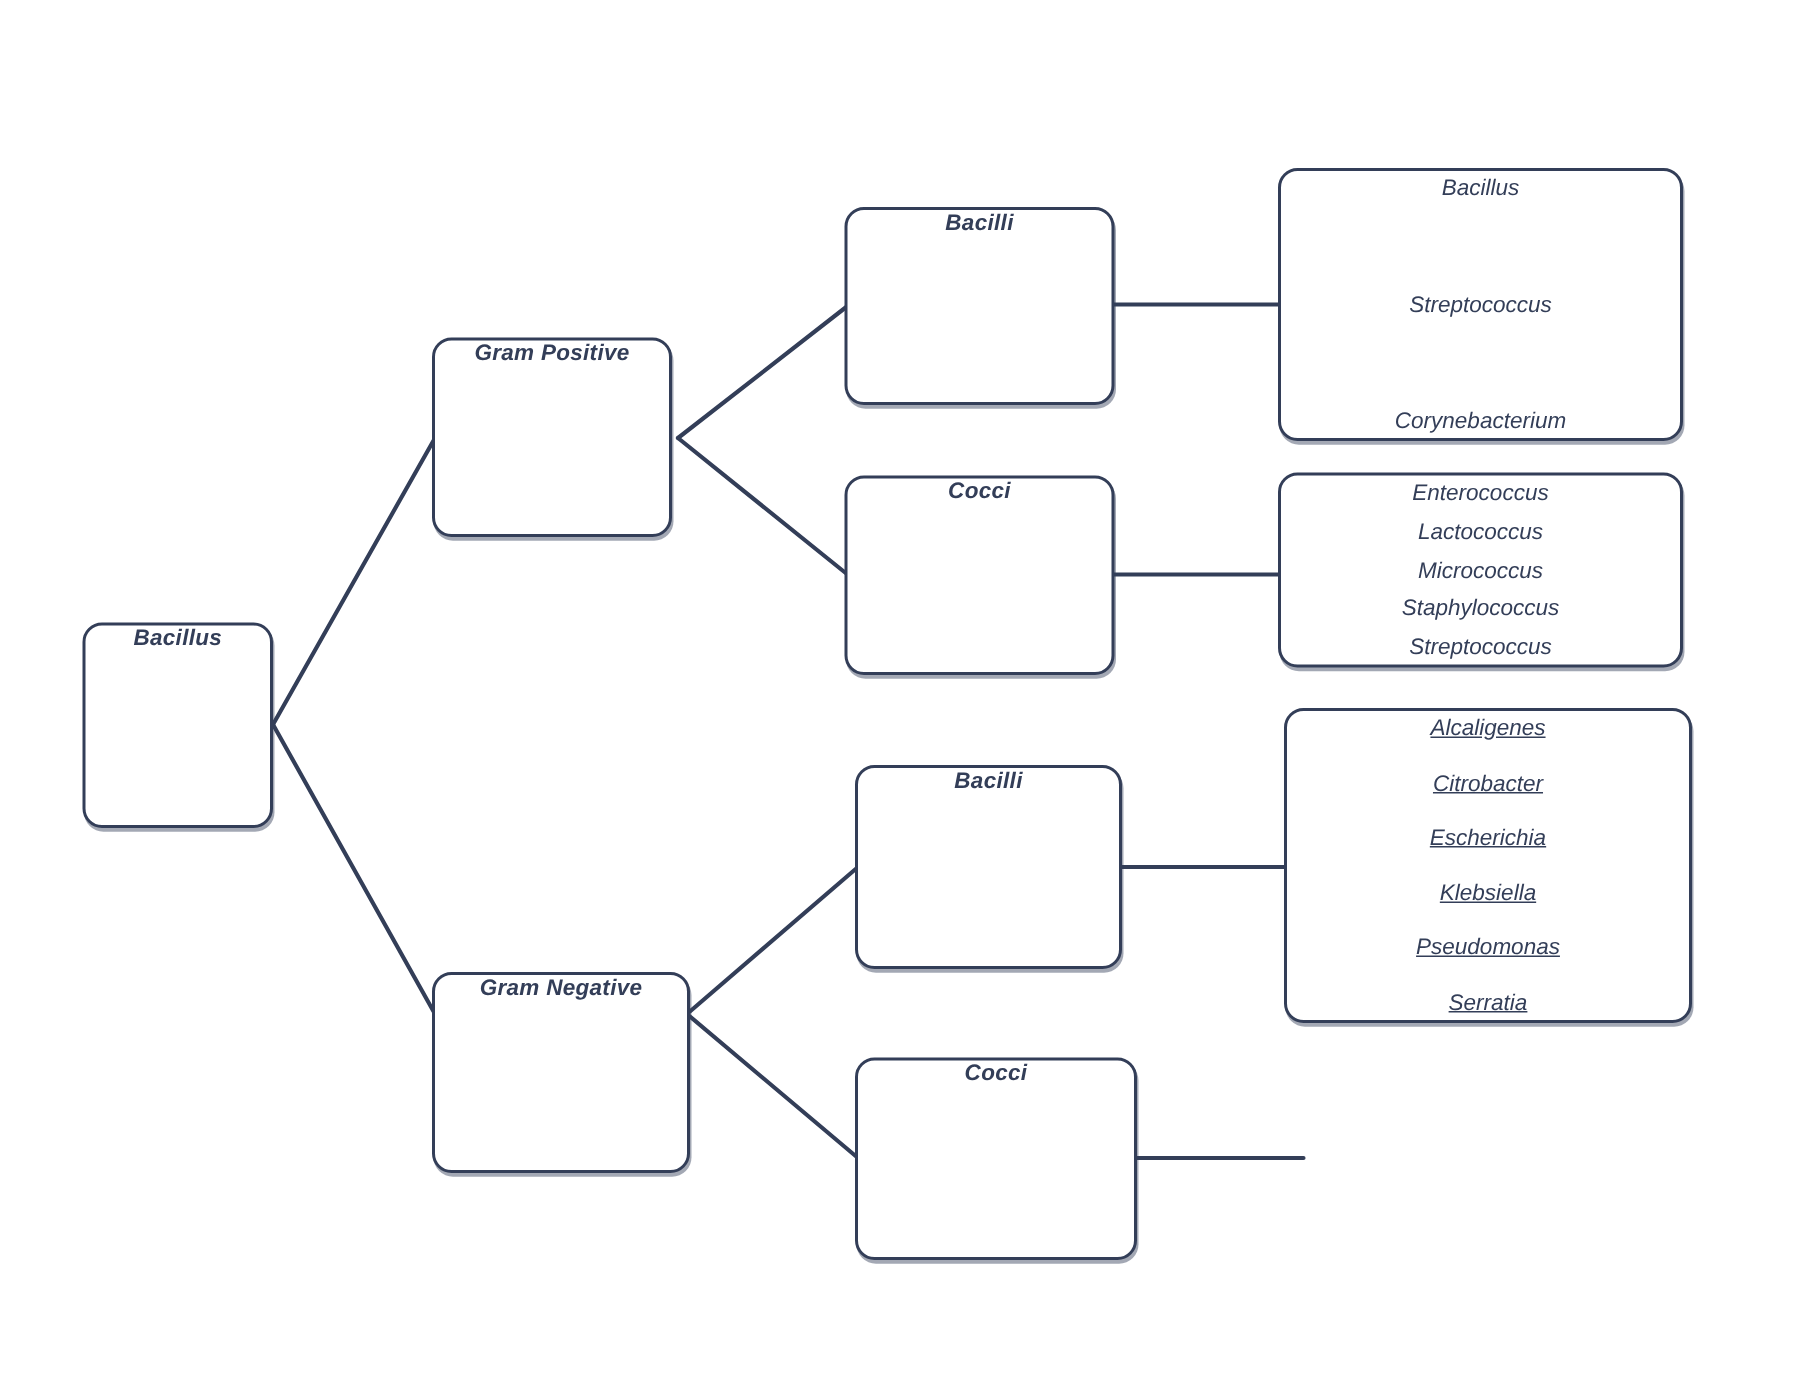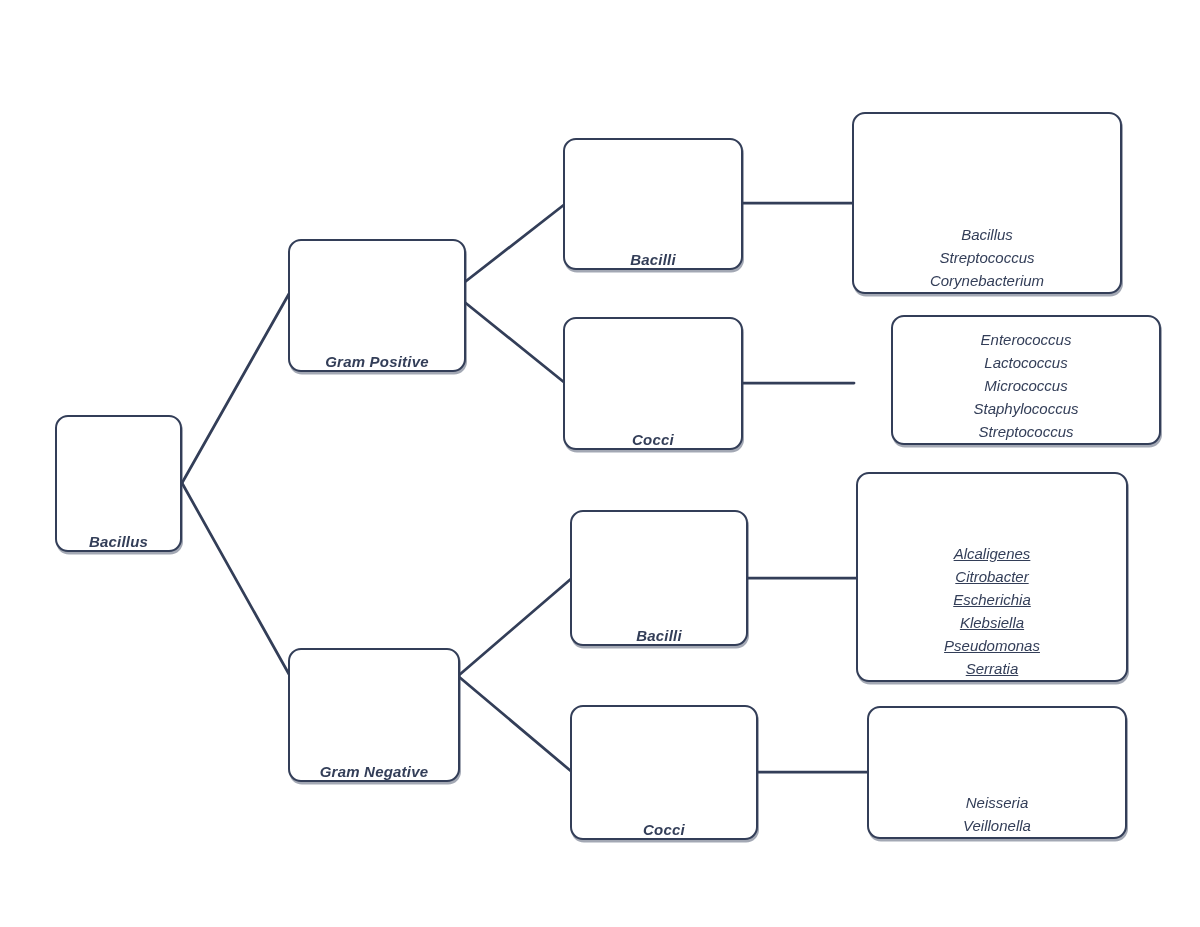--- a/index.html
+++ b/index.html
@@ -30,21 +30,21 @@
   }
   .node {
     position: absolute;
     background: var(--box-fill);
     border: 2.75px solid var(--line-color);
     border-radius: 13px;
     box-shadow: 1px 2.5px 0 rgba(51, 62, 88, 0.45);
     display: flex;
     flex-direction: column;
     align-items: center;
-    justify-content: flex-end;
+    justify-content: space-between;
     text-align: center;
     color: var(--text-color);
   }
   .node-label {
     font-weight: bold;
     font-size: 15px;
     letter-spacing: 0.2px;
     font-style: italic;
   }
   .genus {
@@ -69,21 +69,21 @@
     <line x1="458" y1="676" x2="572" y2="578"></line>
     <line x1="458" y1="676" x2="572" y2="772"></line>
     <line x1="746" y1="578" x2="858" y2="578"></line>
     <line x1="756" y1="772" x2="869" y2="772"></line>
   </svg>
 
   <div class="node" style="left:55px; top:415px; width:127px; height:137px;">
     <span class="node-label">Bacillus</span>
   </div>
 
-  <div class="node" style="left:288px; top:225px; width:178px; height:133px;margin-top:14px;">
+  <div class="node" style="left:288px; top:225px; width:160px; height:133px;">
     <span class="node-label">Gram Positive</span>
   </div>
 
   <div class="node" style="left:288px; top:608px; width:172px; height:134px;margin-top:40px;">
     <span class="node-label">Gram Negative</span>
   </div>
 
   <div class="node" style="left:563px; top:138px; width:180px; height:132px;">
     <span class="node-label">Bacilli</span>
   </div>
@@ -99,35 +99,31 @@
   <div class="node" style="left:570px; top:705px; width:188px; height:135px;">
     <span class="node-label">Cocci</span>
   </div>
 
   <div class="node" style="left:852px; top:112px; width:270px; height:182px;">
     <span class="genus">Bacillus</span>
     <span class="genus">Streptococcus</span>
     <span class="genus">Corynebacterium</span>
   </div>
 
-  <div class="node" style="left:852px; top:315px; width:270px; height:130px;margin-left:39px;">
+  <div class="node" style="left:852px; top:315px; width:270px; height:130px;">
     <span class="genus">Enterococcus</span>
     <span class="genus">Lactococcus</span>
     <span class="genus">Micrococcus</span>
     <span class="genus">Staphylococcus</span>
     <span class="genus">Streptococcus</span>
   </div>
 
   <div class="node" style="left:856px; top:472px; width:272px; height:210px;text-decoration:underline;">
     <span class="genus">Alcaligenes</span>
     <span class="genus">Citrobacter</span>
     <span class="genus">Escherichia</span>
     <span class="genus">Klebsiella</span>
     <span class="genus">Pseudomonas</span>
     <span class="genus">Serratia</span>
   </div>
 
-  <div class="node" style="left:867px; top:706px; width:260px; height:133px;">
-    <span class="genus">Neisseria</span>
-    <span class="genus">Veillonella</span>
-  </div>
 
 </div>
 
 </body></html>

